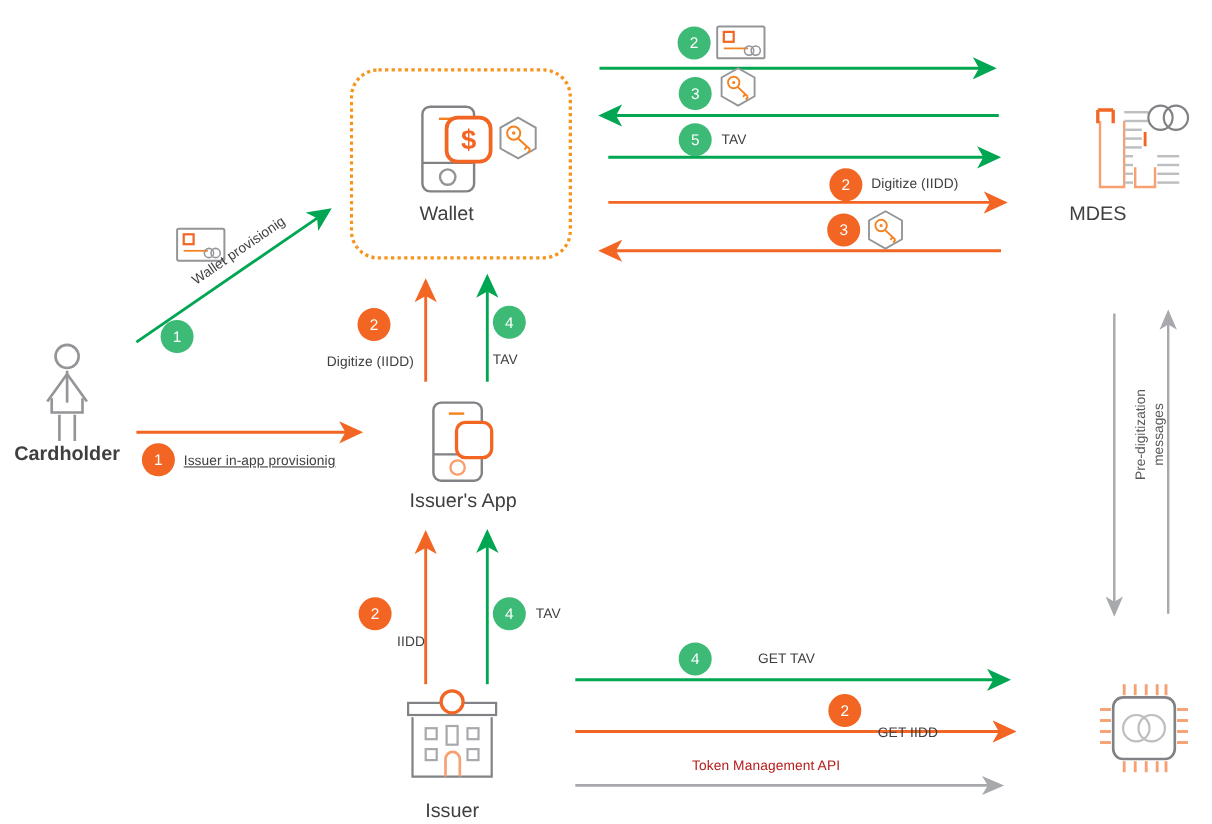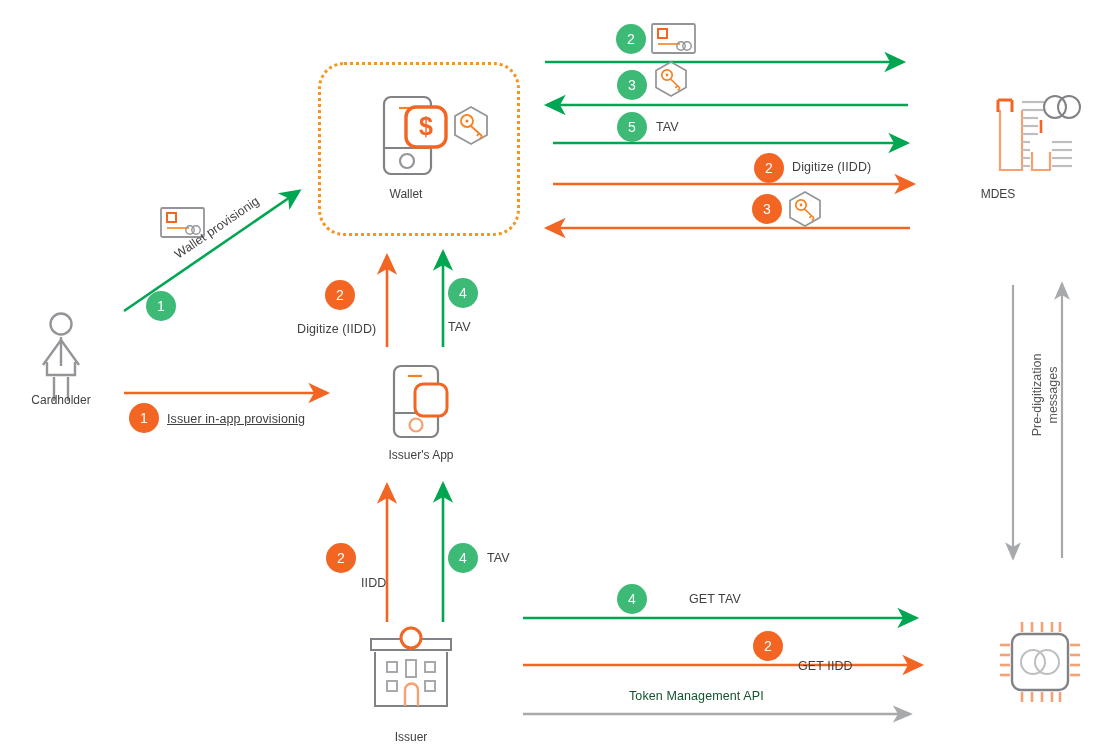--- a/index.html
+++ b/index.html
@@ -1,25 +1,25 @@
 <!DOCTYPE html>
 <html><head>
 <meta charset="utf-8">
 <style>
   html,body{margin:0;padding:0;background:#ffffff;}
   body{width:1102px;height:749px;font-family:"Liberation Sans",sans-serif;position:relative;overflow:hidden;}
   .stage{position:absolute;left:0;top:0;width:1102px;height:749px;}
   .abs{position:absolute;}
   .lbl{position:absolute;color:#3f3f3f;font-size:12.5px;letter-spacing:.1px;white-space:nowrap;}
-  .lbl-gray{color:#14532d;}
+  .lbl-gray{color:#b91c1c;}
   .badge{position:absolute;width:30px;height:30px;border-radius:50%;color:#fff;font-size:14px;
          display:flex;align-items:center;justify-content:center;line-height:1;}
   .badge.green{background:#3cba76;}
   .badge.orange{background:#f26522;}
-  .node-cap{position:absolute;text-align:center;color:#3f3f3f;font-size:12px;line-height:16px;white-space:nowrap;}
+  .node-cap{position:absolute;text-align:center;color:#3f3f3f;font-size:18px;line-height:16px;white-space:nowrap;}
   .dashbox{position:absolute;border:3px dotted #f7941e;border-radius:26px;}
   .vtext{position:absolute;color:#58585b;font-size:12.5px;white-space:nowrap;
          transform-origin:0 0;transform:rotate(-90deg);text-align:center;line-height:16px;}
   svg{display:block;overflow:visible;}
 </style>
 </head>
 <body>
 
 <div class="stage">
 
@@ -216,21 +216,21 @@
   <div class="lbl" style="left:297px;top:322px;">Digitize (IIDD)</div>
   <div class="lbl" style="left:448px;top:320px;">TAV</div>
   <div class="lbl" style="left:361px;top:576px;">IIDD</div>
   <div class="lbl" style="left:487px;top:551px;">TAV</div>
   <div class="lbl" style="left:656px;top:120px;">TAV</div>
   <div class="lbl" style="left:792px;top:160px;">Digitize (IIDD)</div>
   <div class="lbl" style="left:689px;top:592px;">GET TAV</div>
   <div class="lbl" style="left:798px;top:659px;">GET IIDD</div>
   <div class="lbl lbl-gray" style="left:629px;top:689px;">Token Management API</div>
 
-  <div class="node-cap" style="left:1px;top:392px;width:120px;">Cardholder</div>
+  <div class="node-cap" style="left:1px;top:404px;width:120px;font-weight:bold;">Cardholder</div>
   <div class="node-cap" style="left:356px;top:186px;width:100px;">Wallet</div>
   <div class="node-cap" style="left:366px;top:447px;width:110px;">Issuer's App</div>
   <div class="node-cap" style="left:361px;top:713px;width:100px;margin-top:16px;">Issuer</div>
   <div class="node-cap" style="left:948px;top:186px;width:100px;">MDES</div>
 
   <div class="vtext" style="left:1029px;top:480px;width:170px;">
     <div>Pre-digitization</div>
     <div>messages</div>
   </div>
 

